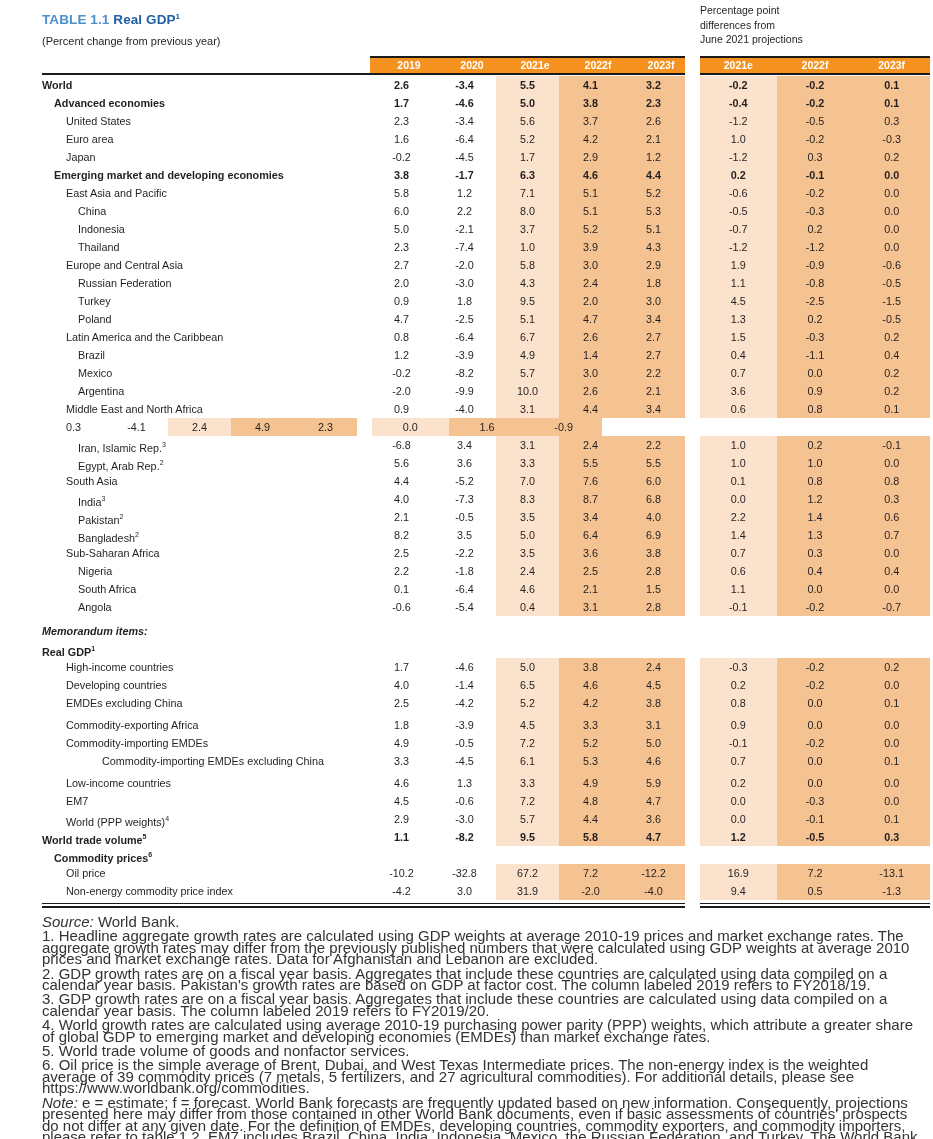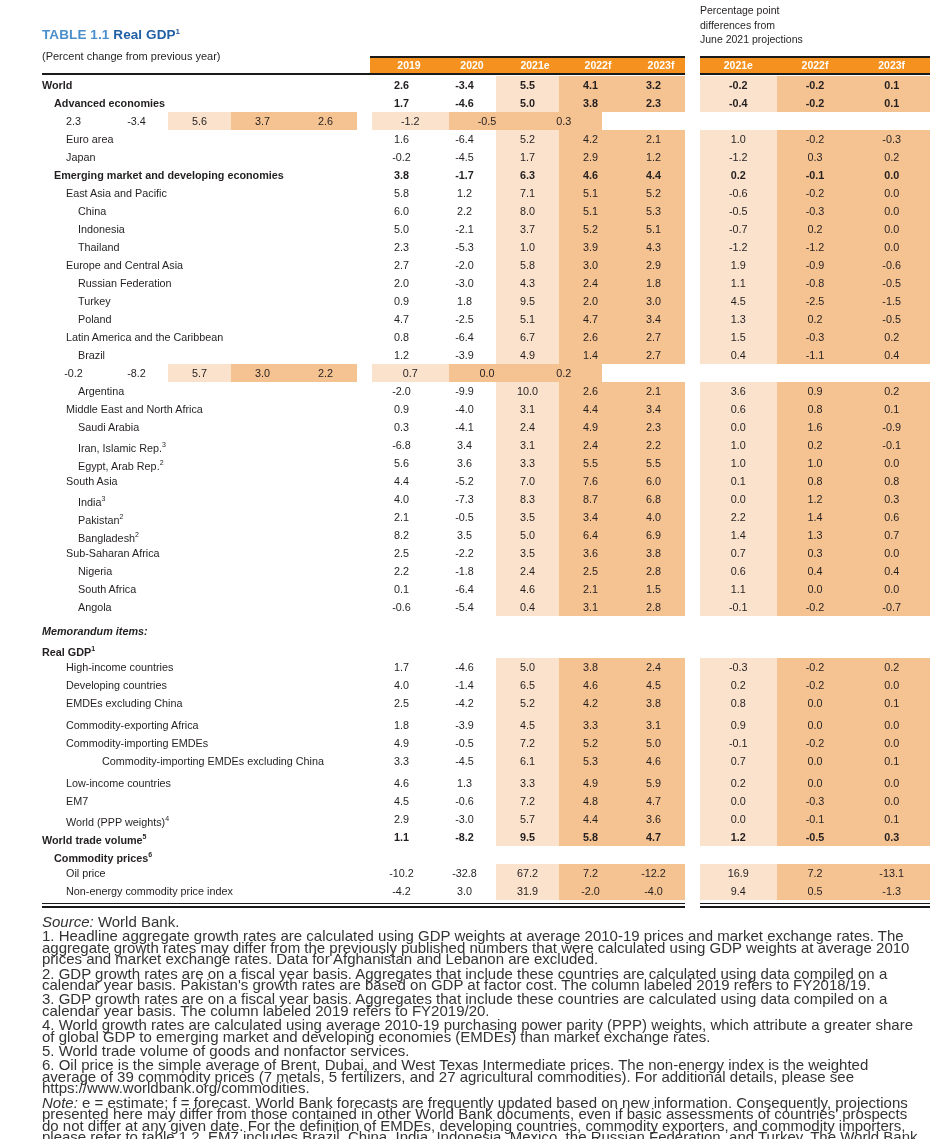--- a/index.html
+++ b/index.html
@@ -9,21 +9,21 @@
     --blue1:#4B8FCC;
     --blue2:#2160A5;
     --text:#231F20;
     --line:#1A1A1A;
   }
   *{box-sizing:border-box;}
   html,body{margin:0;padding:0;background:#fff;}
   body{width:933px;height:1139px;font-family:"Liberation Sans",sans-serif;color:var(--text);}
   .page{position:relative;width:933px;height:1139px;overflow:hidden;background:#fff;}
 
-  .title-block{position:absolute;left:42px;top:26px;}
+  .title-block{position:absolute;left:42px;top:11px;}
   .t1{font-size:13.5px;font-weight:bold;color:var(--blue1);letter-spacing:0.1px;}
   .t1 .dark{color:var(--blue2);}
   .t1 sup{font-size:8px;}
   .subtitle{font-size:11px;margin-top:8px;color:var(--text);}
 
   .right-caption{position:absolute;left:700px;top:3px;width:230px;text-align:left;
     font-size:10.5px;line-height:14.5px;color:var(--text);}
 
   .table{position:absolute;left:42px;top:56px;width:888px;}
   .thead{display:flex;}
@@ -129,20 +129,21 @@
             <div class="cell sd">2.3</div>
           </div>
           <div class="gapcol"></div>
           <div class="cg">
             <div class="dcell sl">-0.4</div>
             <div class="dcell sd">-0.2</div>
             <div class="dcell sd">0.1</div>
           </div>
         </div>
         <div class="trow">
+          <div class="lbl" style="padding-left: 24px;">United States</div>
           <div class="cg">
             <div class="cell">2.3</div>
             <div class="cell">-3.4</div>
             <div class="cell sl">5.6</div>
             <div class="cell sd">3.7</div>
             <div class="cell sd">2.6</div>
           </div>
           <div class="gapcol"></div>
           <div class="cg">
             <div class="dcell sl">-1.2</div>
@@ -243,21 +244,21 @@
           <div class="cg">
             <div class="dcell sl">-0.7</div>
             <div class="dcell sd">0.2</div>
             <div class="dcell sd">0.0</div>
           </div>
         </div>
         <div class="trow">
           <div class="lbl" style="padding-left: 36px;">Thailand</div>
           <div class="cg">
             <div class="cell">2.3</div>
-            <div class="cell">-5.3</div>
+            <div class="cell">-7.4</div>
             <div class="cell sl">1.0</div>
             <div class="cell sd">3.9</div>
             <div class="cell sd">4.3</div>
           </div>
           <div class="gapcol"></div>
           <div class="cg">
             <div class="dcell sl">-1.2</div>
             <div class="dcell sd">-1.2</div>
             <div class="dcell sd">0.0</div>
           </div>
@@ -352,20 +353,21 @@
             <div class="cell sd">2.7</div>
           </div>
           <div class="gapcol"></div>
           <div class="cg">
             <div class="dcell sl">0.4</div>
             <div class="dcell sd">-1.1</div>
             <div class="dcell sd">0.4</div>
           </div>
         </div>
         <div class="trow">
+          <div class="lbl" style="padding-left: 36px;">Mexico</div>
           <div class="cg">
             <div class="cell">-0.2</div>
             <div class="cell">-8.2</div>
             <div class="cell sl">5.7</div>
             <div class="cell sd">3.0</div>
             <div class="cell sd">2.2</div>
           </div>
           <div class="gapcol"></div>
           <div class="cg">
             <div class="dcell sl">0.7</div>
@@ -399,21 +401,20 @@
             <div class="cell sd">3.4</div>
           </div>
           <div class="gapcol"></div>
           <div class="cg">
             <div class="dcell sl">0.6</div>
             <div class="dcell sd">0.8</div>
             <div class="dcell sd">0.1</div>
           </div>
         </div>
         <div class="trow">
-          <div class="lbl" style="padding-left: 36px;">Saudi Arabia</div>
           <div class="cg">
             <div class="cell">0.3</div>
             <div class="cell">-4.1</div>
             <div class="cell sl">2.4</div>
             <div class="cell sd">4.9</div>
             <div class="cell sd">2.3</div>
           </div>
           <div class="gapcol"></div>
           <div class="cg">
             <div class="dcell sl">0.0</div>

